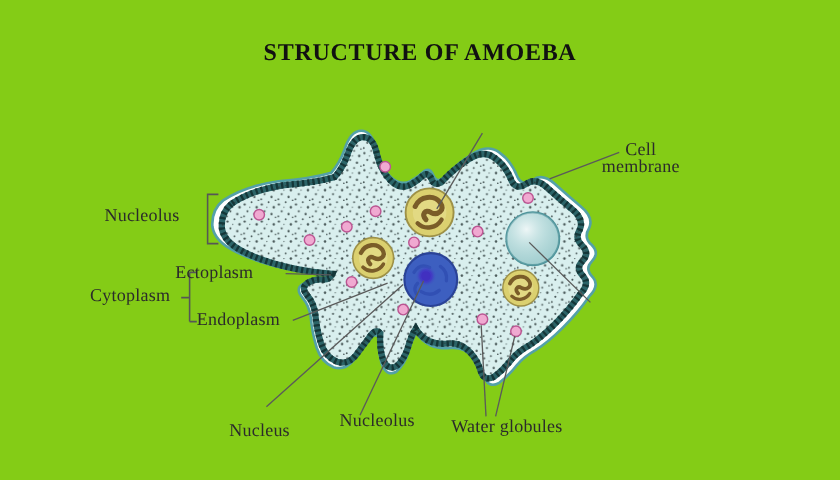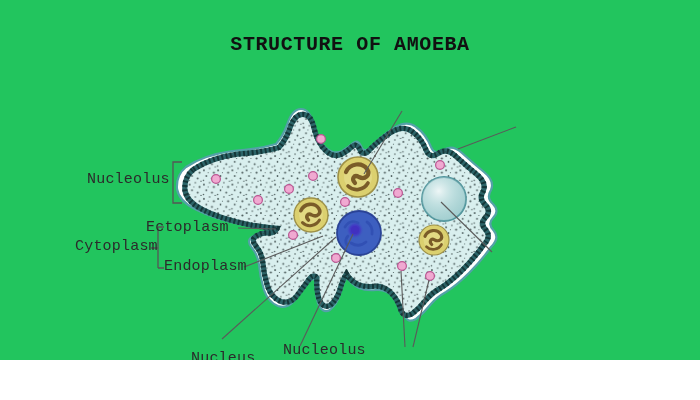--- a/index.html
+++ b/index.html
@@ -1,19 +1,19 @@
 <!DOCTYPE html>
 <html><head>
 <meta charset="utf-8">
 <style>
   html,body{margin:0;padding:0;}
   .stage{
-    position:relative;width:700px;height:360px;overflow:hidden;
-    background:#22c55e;
-    font-family:Liberation Mono, monospace;
+    position:relative;width:700px;height:400px;overflow:hidden;
+    background:#84cc16;
+    font-family:Liberation Serif, serif;
   }
   .title{
     position:absolute;top:33px;left:0;right:0;text-align:center;
     font-size:20px;font-weight:700;letter-spacing:.6px;color:#111;
   }
   .diagram-svg{position:absolute;left:0;top:0;}
   .lbl{
     position:absolute;font-size:15px;line-height:14px;color:#2b2b2b;
     letter-spacing:.2px;white-space:nowrap;
   }
@@ -148,19 +148,21 @@
       <path d="M405 347 L401 271"></path>
       <path d="M413 347 L429 280"></path>
     </g>
 
     <g fill="none" stroke="#565656" stroke-width="1.3">
       <path d="M182 162 L173 162 L173 203 L182 203"></path>
       <path d="M151 248 L158 248 M158 227 L158 268 M158 227 L164 227 M158 268 L164 268"></path>
     </g>
   </svg>
 
+  <div class="lbl wrap" style="left:496px;top:118px;width:76px;">Cell membrane</div>
   <div class="lbl" style="left:87px;top:173px;">Nucleolus</div>
   <div class="lbl" style="left:146px;top:221px;text-align:right;">Ectoplasm</div>
   <div class="lbl" style="left:75px;top:240px;">Cytoplasm</div>
   <div class="lbl" style="left:164px;top:260px;text-align:right;">Endoplasm</div>
   <div class="lbl" style="left:191px;top:340px;margin-top:12px;">Nucleus</div>
   <div class="lbl" style="left:283px;top:344px;">Nucleolus</div>
+  <div class="lbl" style="left:376px;top:349px;">Water globules</div>
 </div>
 
 </body></html>

